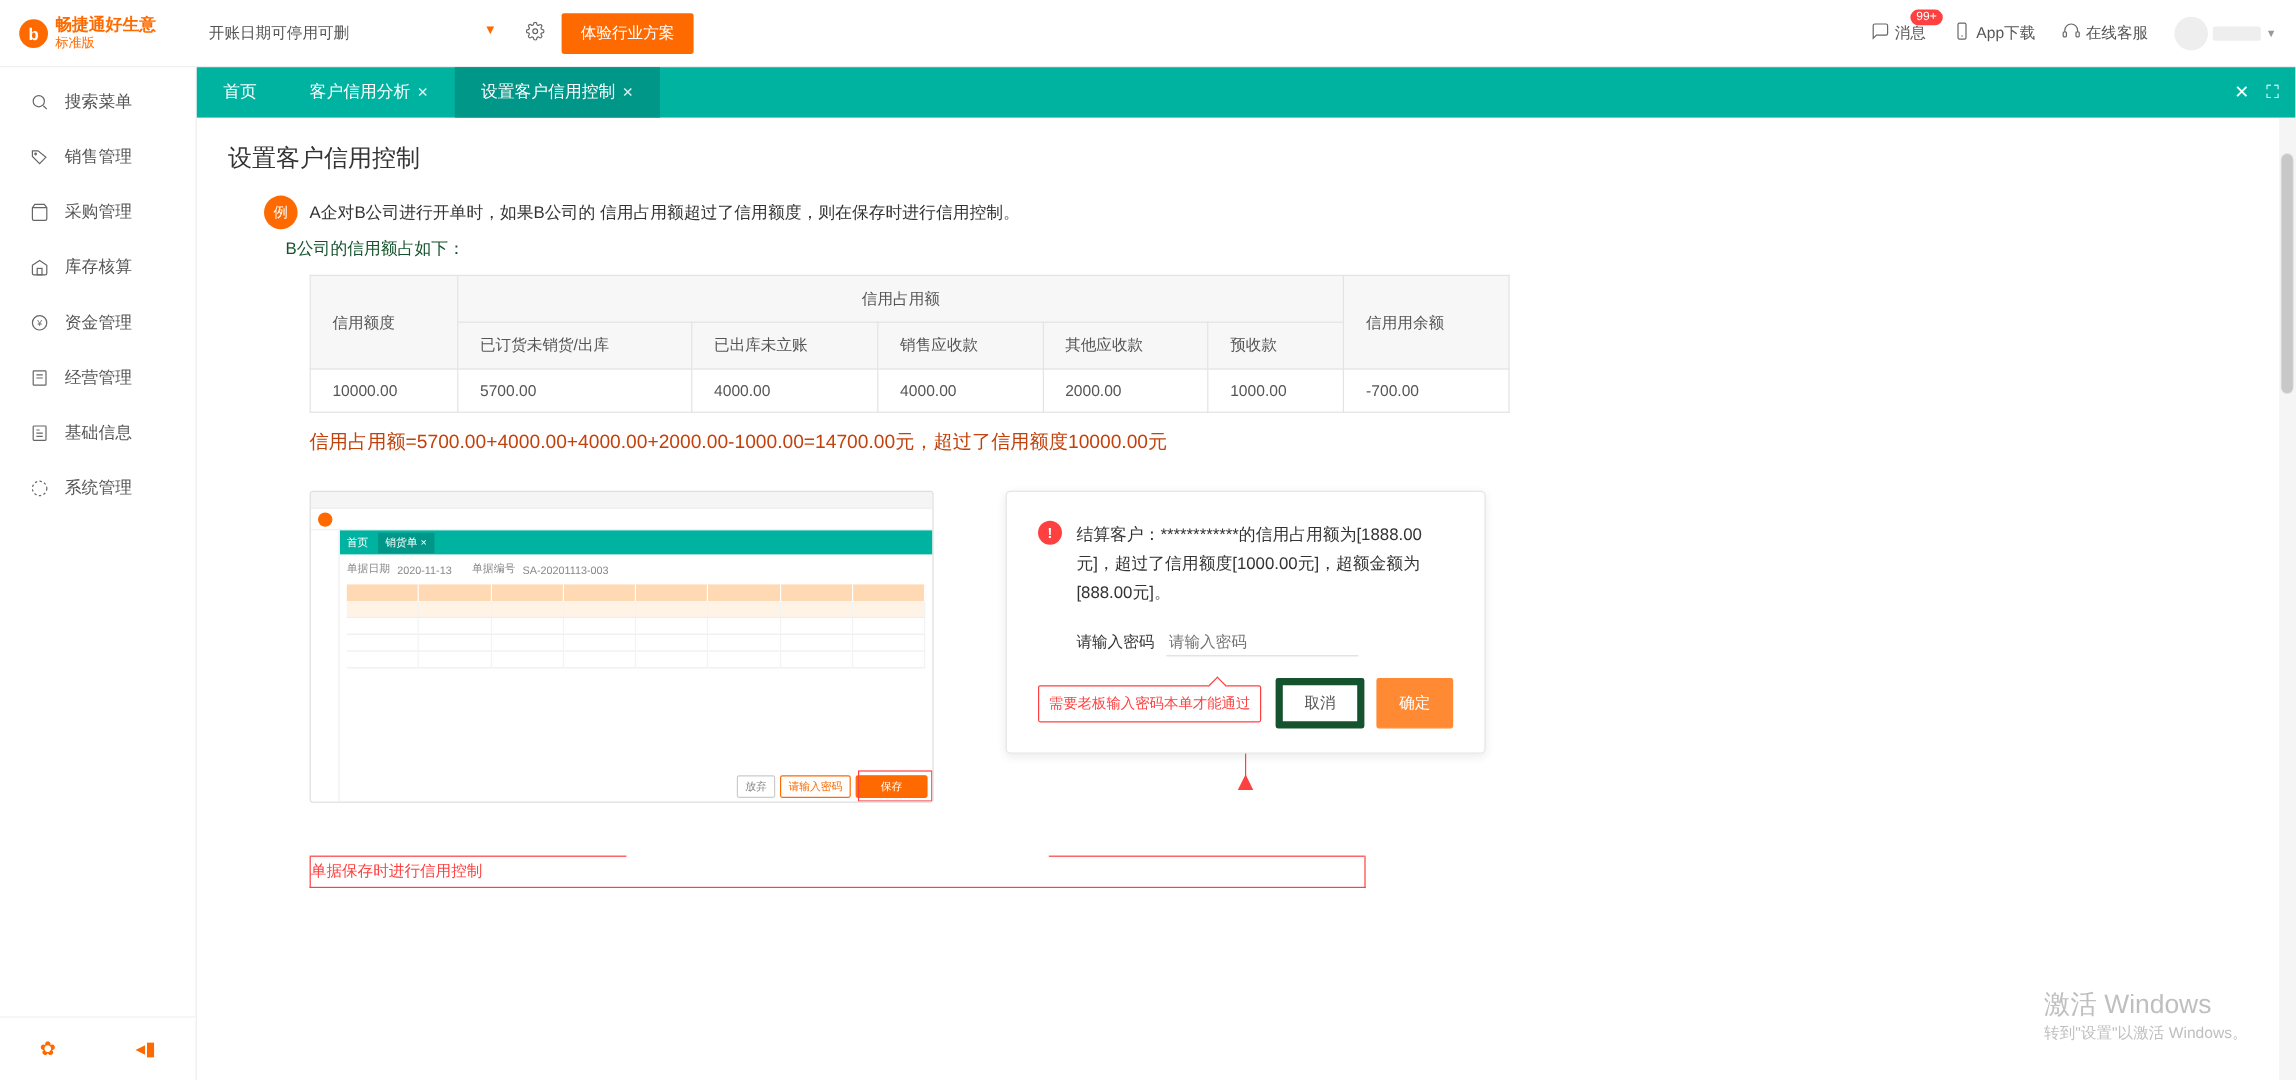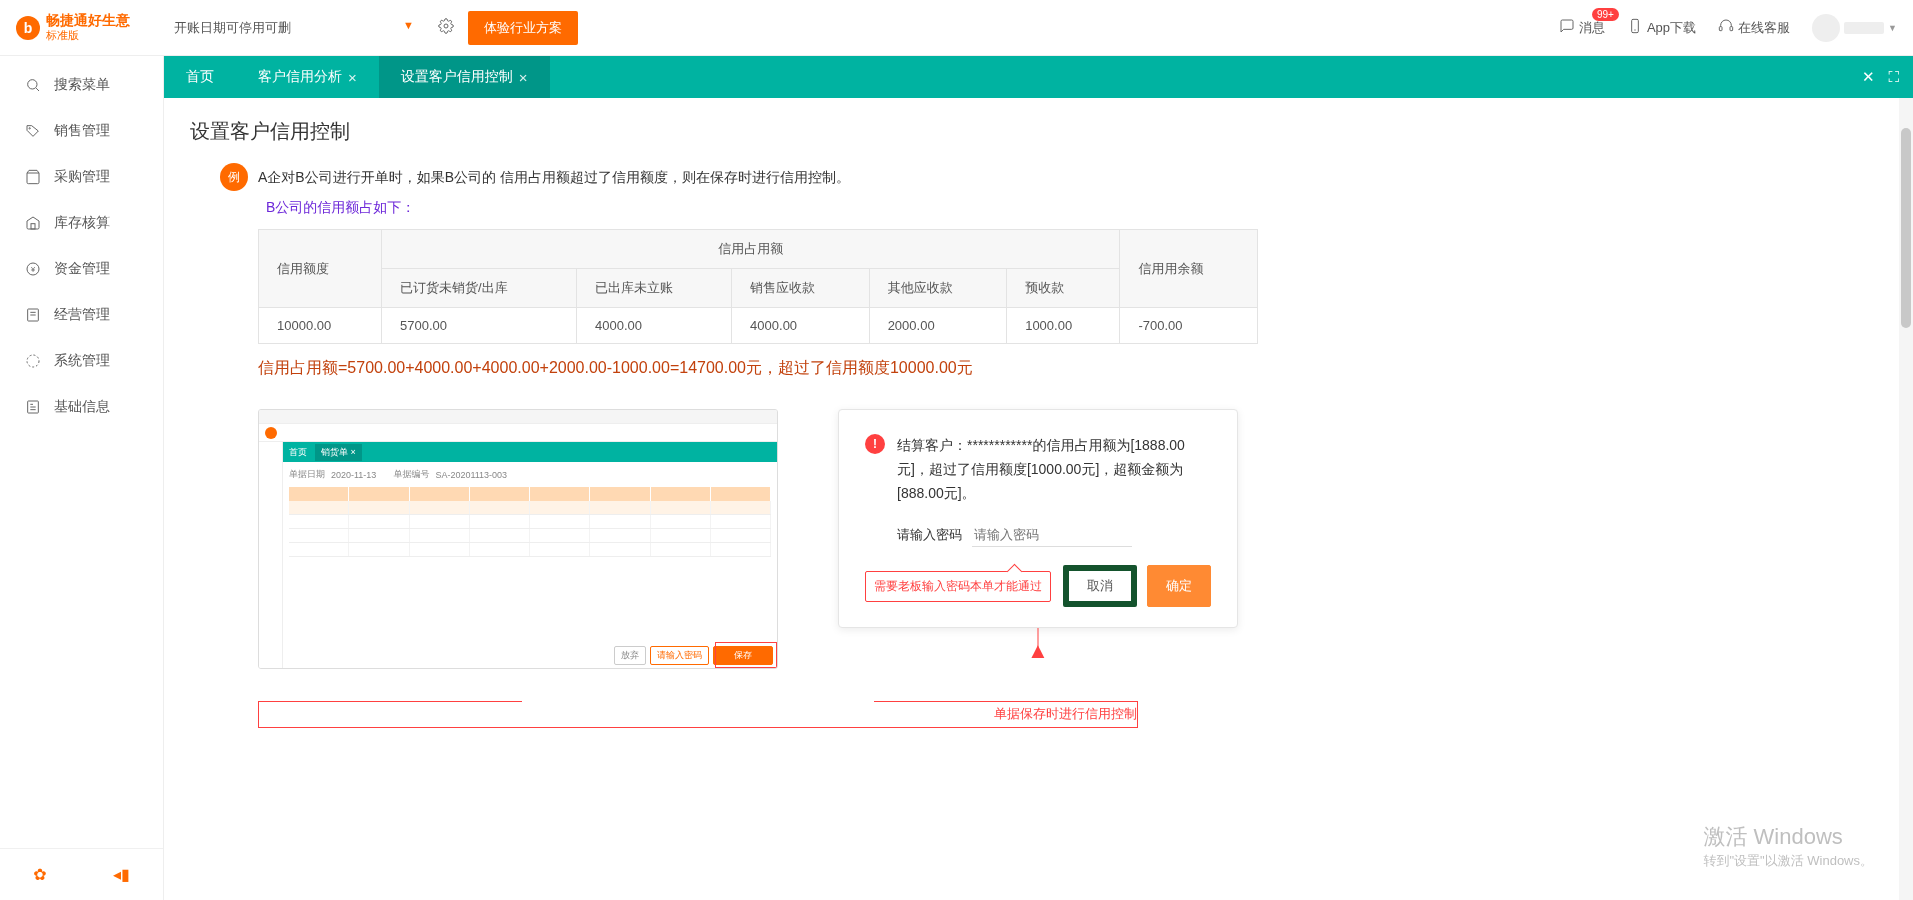--- a/index.html
+++ b/index.html
@@ -44,21 +44,21 @@
   .tabbar-right { display: flex; align-items: center; gap: 14px; padding-right: 14px; }
   .tabbar-ico { color: #fff; cursor: pointer; font-size: 15px; }
   
   .page { flex: 1; overflow: auto; padding: 20px 26px 40px; position: relative; }
   .page-title { font-size: 20px; color: #333; margin-bottom: 20px; }
   
   .content-box { background: #fff; padding: 0 30px; }
   .ex-row { display: flex; align-items: flex-start; gap: 10px; margin-bottom: 8px; }
   .ex-badge { width: 28px; height: 28px; border-radius: 50%; background: #ff6a00; color: #fff; display: flex; align-items: center; justify-content: center; font-size: 12px; flex: none; margin-top: -2px; }
   .ex-text { font-size: 14px; color: #333; line-height: 1.8; }
-  .ex-sub { font-size: 14px; color: #6d28d9; margin-left: 46px; margin-bottom: 12px; }
+  .ex-sub { font-size: 14px; color: #14532d; margin-left: 18px; margin-bottom: 12px; }
   
   table.info { border-collapse: collapse; width: 100%; max-width: 1000px; margin-left: 38px; margin-bottom: 14px; }
   table.info th, table.info td { border: 1px solid #e3e3e3; padding: 10px 18px; font-size: 13px; text-align: left; color: #555; }
   table.info th { background: #f7f7f7; font-weight: 500; }
   .neg { color: #ff4040; }
   .formula { margin-left: 38px; font-size: 16px; color: #c2410c; margin-bottom: 30px; }
   
   .diagram { display: flex; gap: 60px; margin-left: 38px; align-items: flex-start; }
   .shot-frame { width: 520px; height: 260px; border: 1px solid #ddd; border-radius: 3px; background: #fff; position: relative; overflow: hidden; font-size: 9px; color: #888; }
   .shot-top { height: 14px; background: #f5f5f5; border-bottom: 1px solid #eee; }
@@ -89,21 +89,21 @@
   .dlg-foot { display: flex; justify-content: space-between; align-items: center; }
   .dlg-note { border: 1px solid #ff4040; color: #ff4040; padding: 6px 8px; font-size: 12px; border-radius: 2px; position: relative; }
   .dlg-note::after { content:''; position:absolute; top:-6px; right:30px; width:10px; height:10px; border-left:1px solid #ff4040; border-top:1px solid #ff4040; background:#fff; transform:rotate(45deg); }
   .dlg-btns { display: flex; gap: 10px; }
   .dlg-btn { padding: 6px 18px; border-radius: 2px; cursor: pointer; font-size: 13px; }
   .dlg-btn.cancel { background: #fff; border: 6px solid #14532d; color: #555; }
   .dlg-btn.ok { background: #ff8a33; border: 1px solid #ff8a33; color: #fff; }
   .arrow-down { position:absolute; left:50%; bottom:-36px; color:#ff4040; font-size:22px; transform:translateX(-50%); }
   .arrow-line-v { position:absolute; left:50%; bottom:-30px; width:1px; height:30px; background:#ff4040; transform:translateX(-50%);}  
   
-  .connector-label { text-align: right; color: #ff4040; border: 1px solid #ff4040; margin: 32px 0 0 38px; width: 880px; padding: 4px 0; font-size: 13px; position: relative; border-top: none;}
+  .connector-label { text-align: left; color: #ff4040; border: 1px solid #ff4040; margin: 44px 0 0 38px; width: 880px; padding: 4px 0; font-size: 13px; position: relative; border-top: none;}
   .connector-label::before { content:''; position:absolute; top:0; left:0; width:30%; border-top:1px solid #ff4040; }
   .connector-label::after { content:''; position:absolute; top:0; right:0; width:30%; border-top:1px solid #ff4040; }
 
   .scrollbar-stub { position: fixed; right: 0; top: 98px; bottom: 0; width: 14px; background: #f5f5f5; }
   .scrollbar-thumb { position: absolute; left: 2px; right: 2px; top: 30px; height: 200px; background: #c8c8c8; border-radius: 5px; }
   
   .watermark { position: fixed; right: 40px; bottom: 30px; color: #bfbfbf; pointer-events: none; }
   .watermark .wm1 { font-size: 22px; }
   .watermark .wm2 { font-size: 13px; }
 
@@ -220,35 +220,35 @@
               <rect x="4" y="3" width="16" height="18" rx="1"></rect>
               <line x1="8" y1="8" x2="16" y2="8"></line>
               <line x1="8" y1="12" x2="16" y2="12"></line>
             </svg>
           </span>
           <span>经营管理</span>
         </div>
       <div class="side-item">
           <span class="side-icon">
             <svg class="ico-svg" viewBox="0 0 24 24">
-              <circle cx="12" cy="12" r="9" stroke-dasharray="3 3"></circle>
-            </svg>
-          </span>
-          <span>系统管理</span>
-        </div>
-      <div class="side-item">
-          <span class="side-icon">
-            <svg class="ico-svg" viewBox="0 0 24 24">
               <rect x="4" y="3" width="16" height="18" rx="1"></rect>
               <line x1="8" y1="8" x2="12" y2="8"></line>
               <line x1="8" y1="12" x2="16" y2="12"></line>
               <line x1="8" y1="16" x2="16" y2="16"></line>
             </svg>
           </span>
           <span>基础信息</span>
+        </div>
+      <div class="side-item">
+          <span class="side-icon">
+            <svg class="ico-svg" viewBox="0 0 24 24">
+              <circle cx="12" cy="12" r="9" stroke-dasharray="3 3"></circle>
+            </svg>
+          </span>
+          <span>系统管理</span>
         </div>
     </div>
     <div class="side-footer">
       <span class="side-foot-btn">✿</span>
       <span class="side-foot-btn">◂▮</span>
     </div>
   </div>
 
   <div class="main">
     <div class="tabbar">

